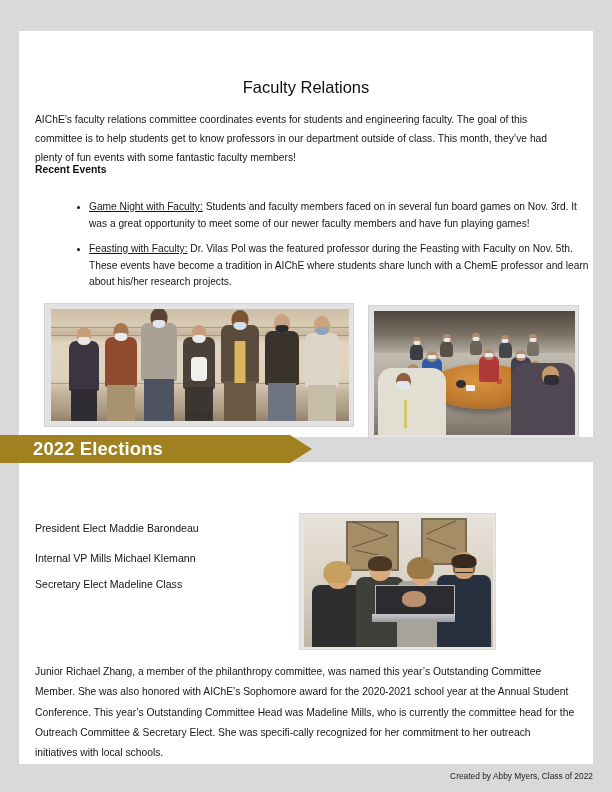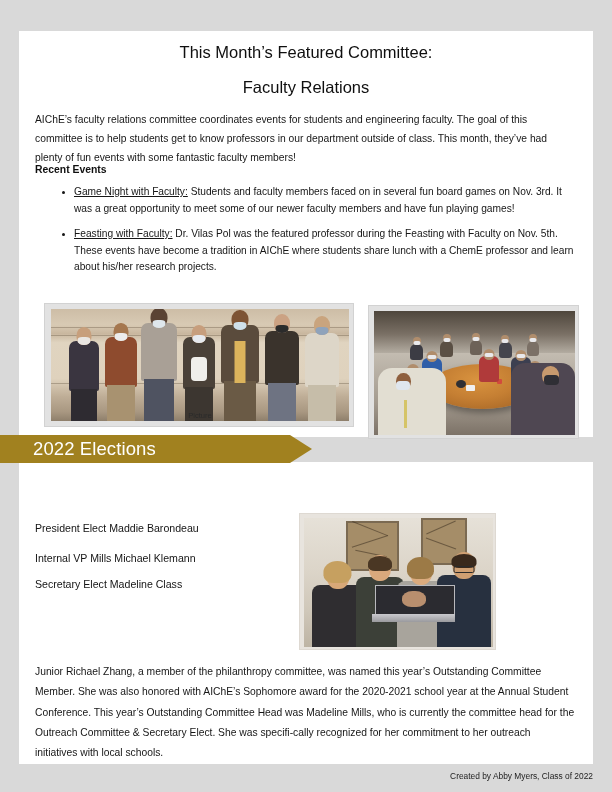--- a/index.html
+++ b/index.html
@@ -42,21 +42,21 @@
   #banner-elections {
     top: 435px; width: 312px; height: 28px;
   }
   .banner-label {
     padding-left: 33px;
     font-size: 19px;
     font-weight: 600;
     letter-spacing: 0.1px;
     white-space: nowrap;
   }
-  #banner-elections .banner-label { font-size: 18.5px; font-weight: 400; }
+  #banner-elections .banner-label { font-size: 18.5px; font-weight: 700; }
 
   
   .center-heading {
     position: absolute;
     left: 19px;
     width: 574px;
     text-align: center;
     font-size: 16.5px;
     font-weight: 500;
     color: #0f0f0f;
@@ -81,21 +81,21 @@
     font-size: 10.4px;
     font-weight: bold;
     color: #101010;
   }
 
   ul.bullets {
     position: absolute;
     left: 52px;
     top: 184px;
     width: 508px;
-    margin: 0;
+    margin: 15px;
     padding: 0 0 0 22px;
     list-style: disc;
   }
   ul.bullets li {
     font-size: 10.2px;
     line-height: 1.62;
     color: #161616;
     margin-bottom: 9px;
   }
   ul.bullets li::marker { font-size: 9px; }
@@ -250,21 +250,20 @@
 </style>
 </head>
 <body>
 
 <div id="page">
 
   <div class="white-panel" id="panel-top"></div>
   <div class="white-panel" id="panel-bot"></div>
 
 
-  <div class="center-heading" id="heading-1">This Month’s Featured Committee:</div>
   <div class="center-heading" id="heading-2">Faculty Relations</div>
 
   <div class="body-text" id="intro-para">AIChE’s faculty relations committee coordinates events for students and engineering faculty. The goal of this committee is to help students get to know professors in our department outside of class. This month, they’ve had plenty of fun events with some fantastic faculty members!</div>
 
   <div id="recent-events-label">Recent Events</div>
 
   <ul class="bullets">
     <li>
       <span class="u">Game Night with Faculty:</span><span> Students and faculty members faced on in several fun board games on Nov. 3rd. It was a great opportunity to meet some of our newer faculty members and have fun playing games!</span>
     </li>

